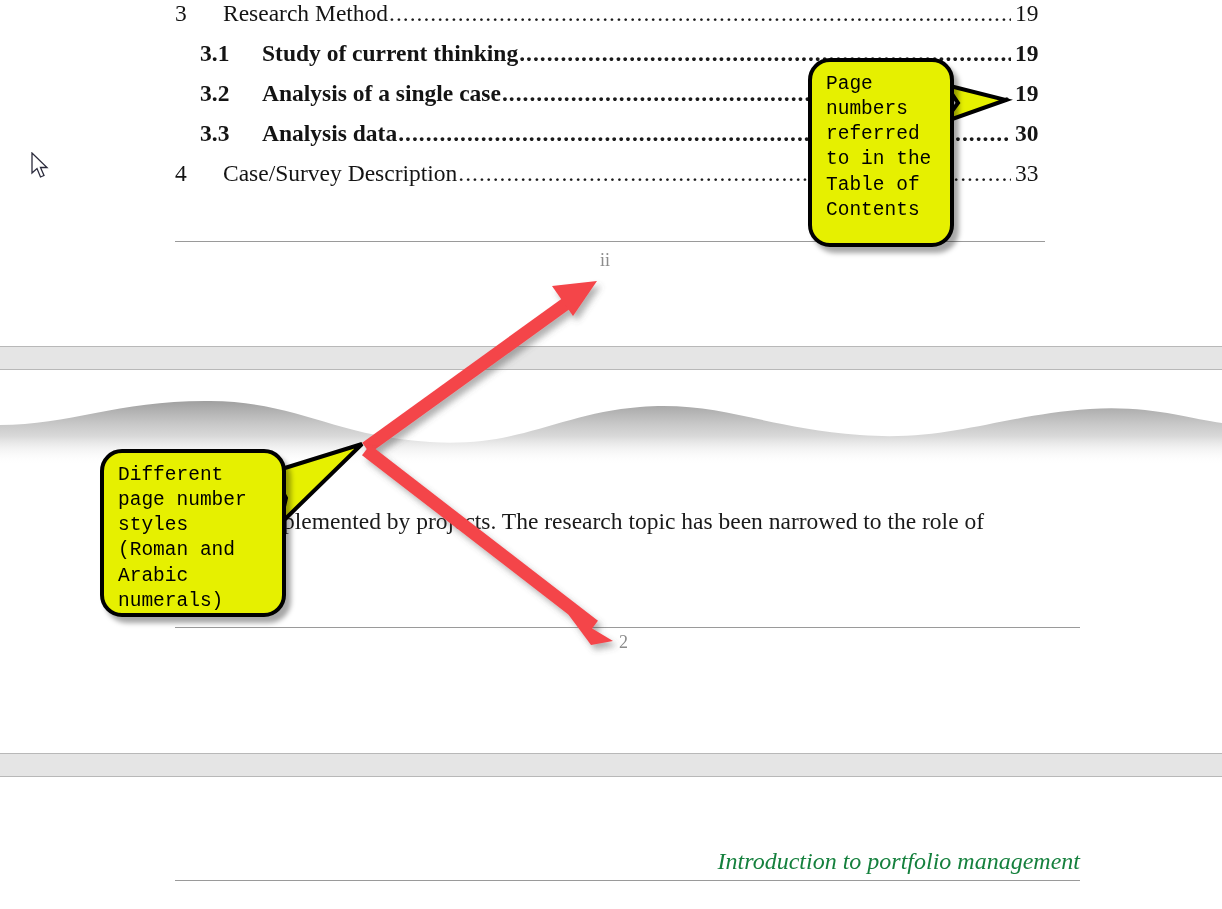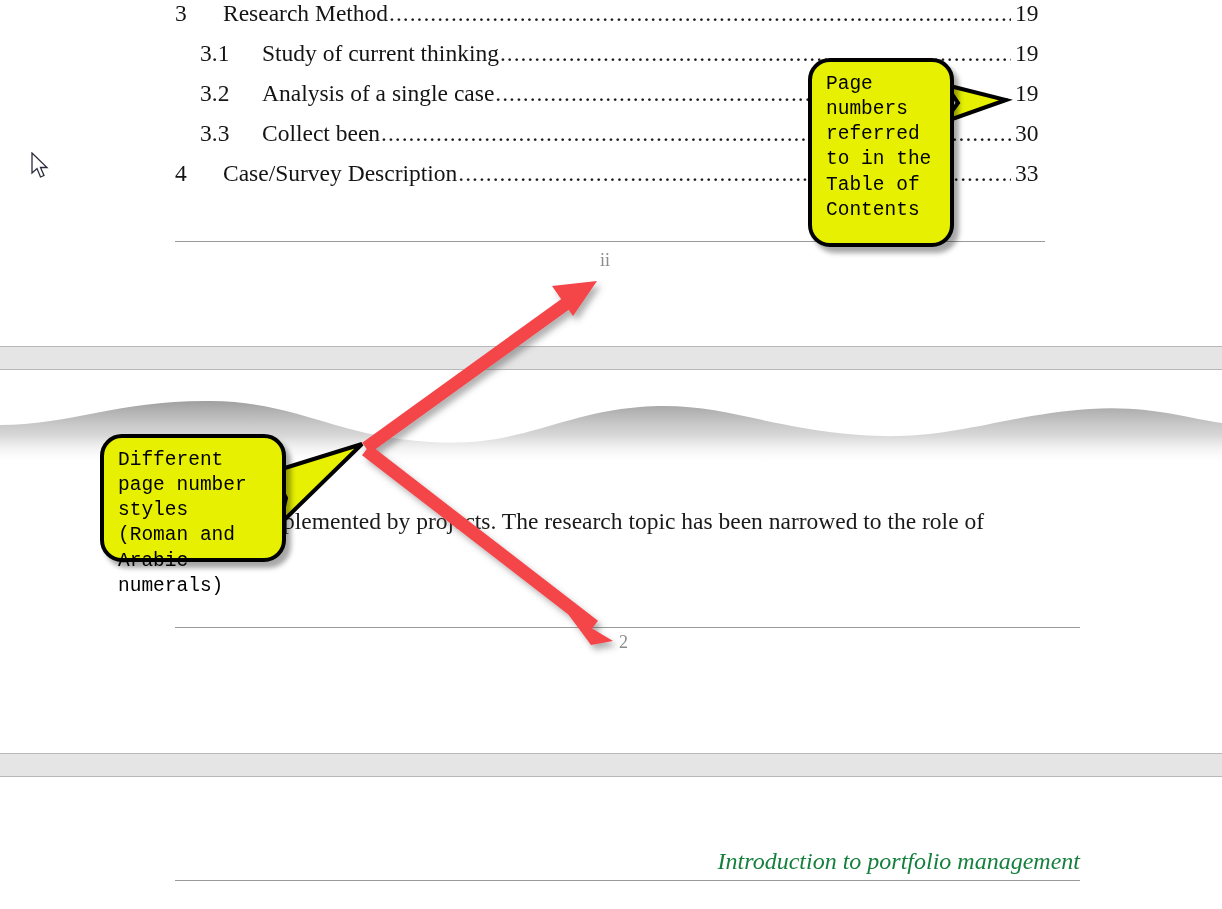--- a/index.html
+++ b/index.html
@@ -44,21 +44,21 @@
   }
   .toc-row {
     display: flex;
     align-items: baseline;
     height: 40px;
     font-size: 23.5px;
     color: #141414;
     white-space: nowrap;
   }
   .toc-row.lvl1 { padding-left: 0px; }
-  .toc-row.lvl2 { padding-left: 25px; }
+  .toc-row.lvl2 { padding-left: 25px; font-weight: bold; }
   .toc-num {
     width: 48px;
     flex: 0 0 48px;
   }
   .toc-row.lvl2 .toc-num { width: 62px; flex: 0 0 62px; }
   .toc-title {
     flex: 0 0 auto;
   }
   .toc-dots {
     flex: 1 1 auto;
@@ -158,23 +158,23 @@
     box-sizing: border-box;
   }
   #callout-toc .callout-box {
     left: 808px;
     top: 58px;
     width: 146px;
     height: 189px;
   }
   #callout-styles .callout-box {
     left: 100px;
-    top: 434px;
+    top: 449px;
     width: 186px;
-    height: 128px;
+    height: 168px;
   }
 
   
   #cursor {
     position: absolute;
     left: 31px;
     top: 152px;
     width: 18px;
     height: 28px;
   }
@@ -202,21 +202,21 @@
 
     <div class="toc-row lvl2">
       <span class="toc-num">3.2</span>
       <span class="toc-title">Analysis of a single case</span>
       <span class="toc-dots"> ........................................................................................................................</span>
       <span class="toc-page">19</span>
     </div>
 
     <div class="toc-row lvl2">
       <span class="toc-num">3.3</span>
-      <span class="toc-title">Collect been</span>
+      <span class="toc-title">Analysis data</span>
       <span class="toc-dots">........................................................................................................................</span>
       <span class="toc-page">30</span>
     </div>
 
     <div class="toc-row lvl1">
       <span class="toc-num">4</span>
       <span class="toc-title">Case/Survey Description</span>
       <span class="toc-dots">........................................................................................................................</span>
       <span class="toc-page">33</span>
     </div>

